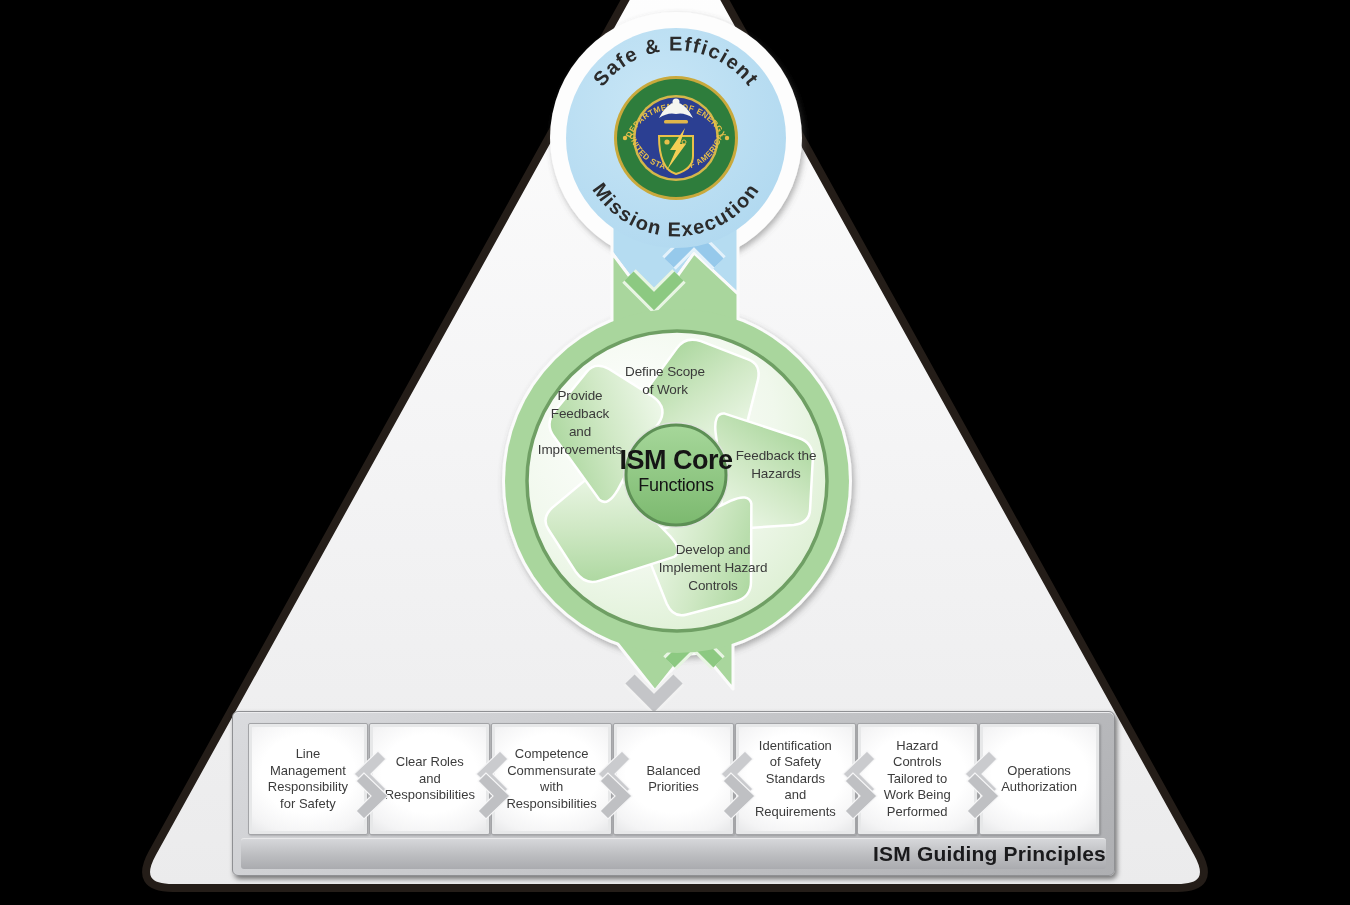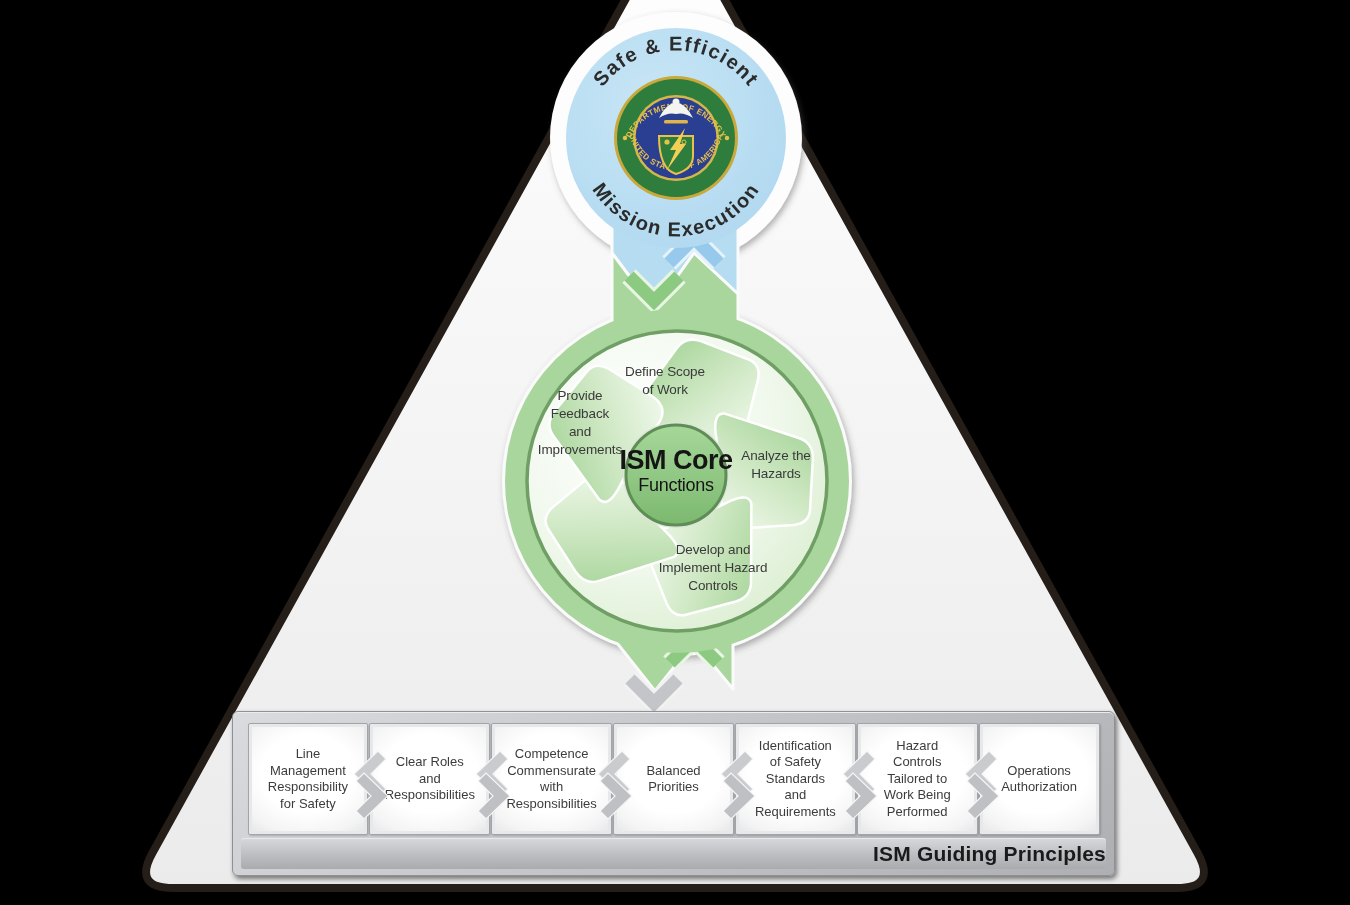--- a/index.html
+++ b/index.html
@@ -169,21 +169,21 @@
         <textPath href="#arcSafe" startOffset="50%" text-anchor="middle">Safe &amp; Efficient</textPath>
       </text>
       <text font-size="20" font-weight="bold" fill="#2b2b2b" letter-spacing="1.5">
         <textPath href="#arcMission" startOffset="50%" text-anchor="middle">Mission Execution</textPath>
       </text>
     </g>
   </svg>
 
   <div class="core-label" style="left:595px;top:363px;width:140px;">Define Scope
 of Work</div>
-  <div class="core-label" style="left:716px;top:447px;width:120px;">Analyze the
+  <div class="core-label" style="left:716px;top:447px;width:120px;">Feedback the
 Hazards</div>
   <div class="core-label" style="left:623px;top:541px;width:180px;">Develop and
 Implement Hazard
 Controls</div>
   <div class="core-label" style="left:525px;top:387px;width:110px;">Provide
 Feedback
 and
 Improvements</div>
 
   <div class="core-center">

